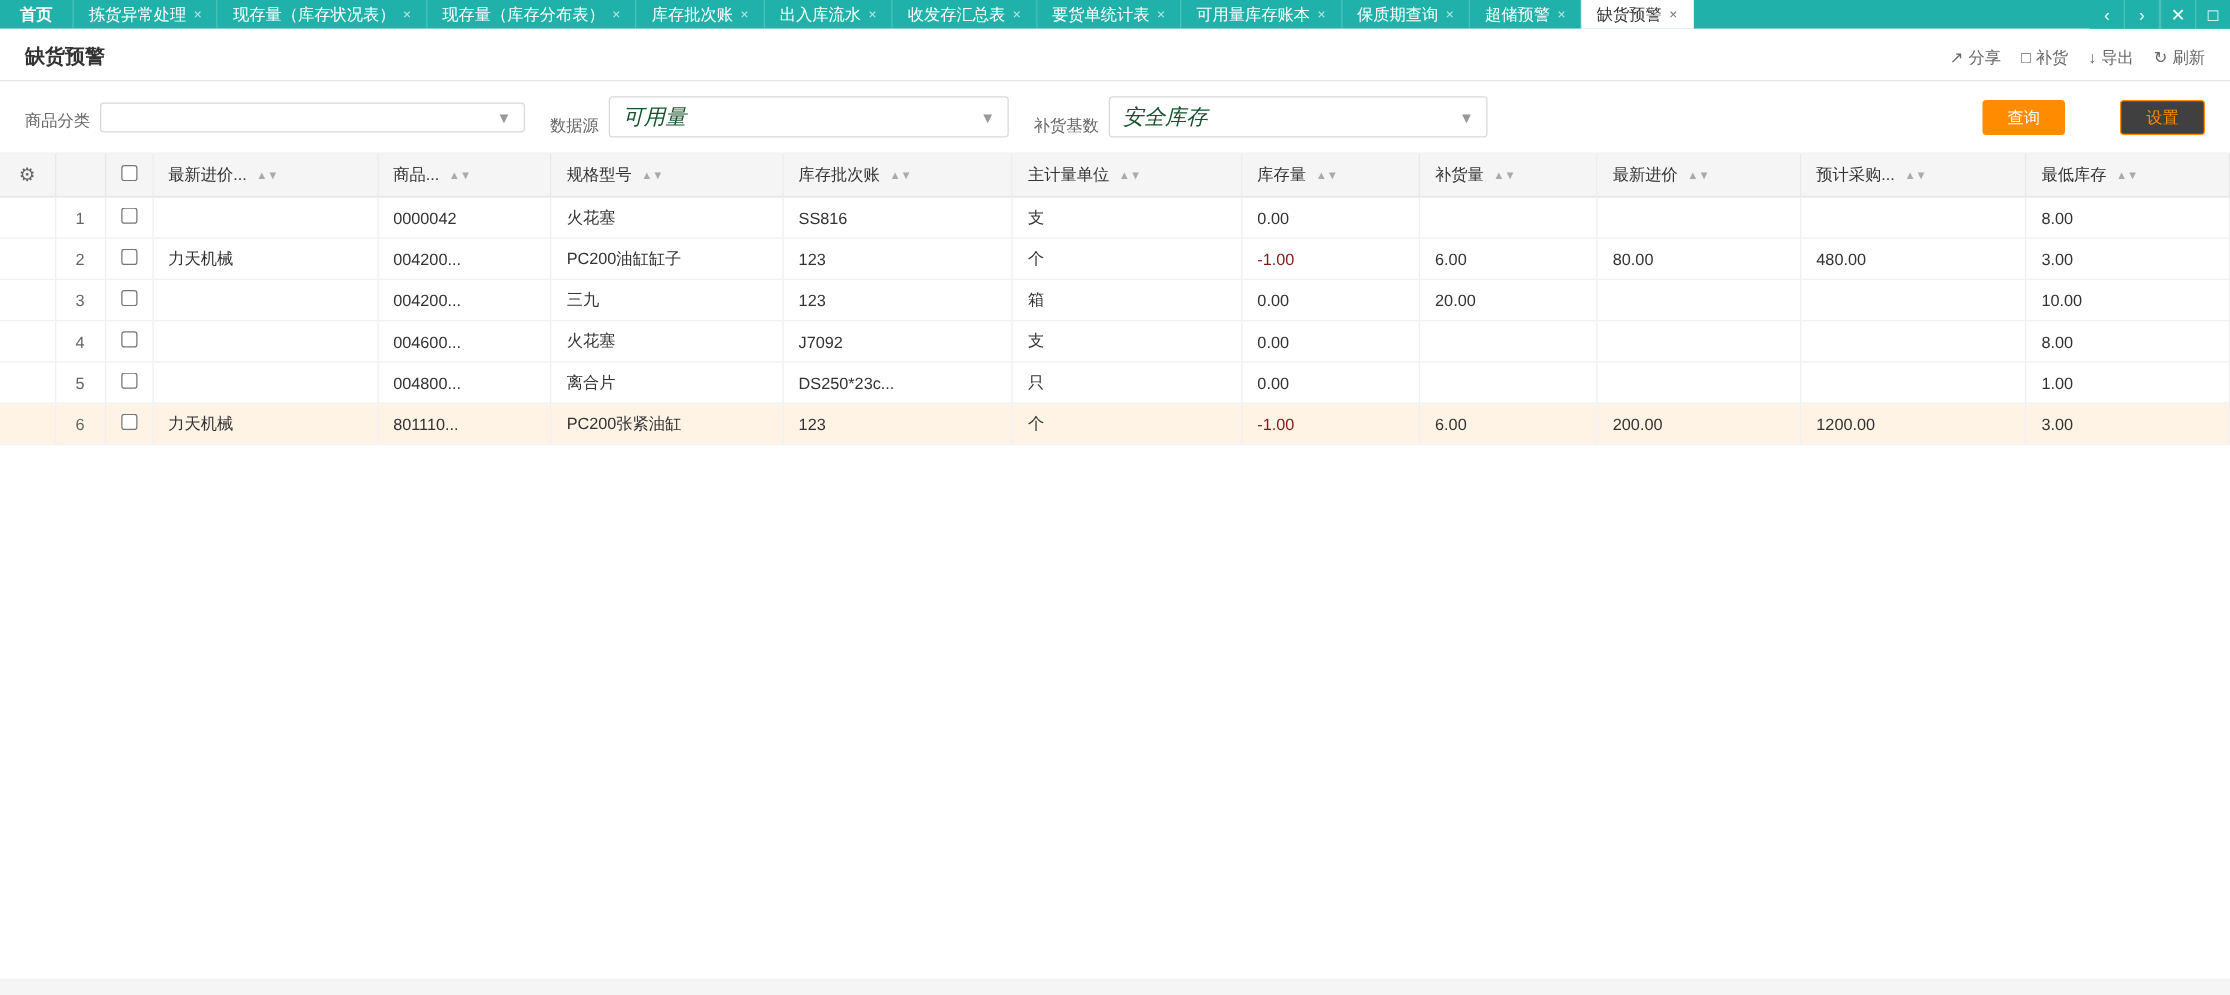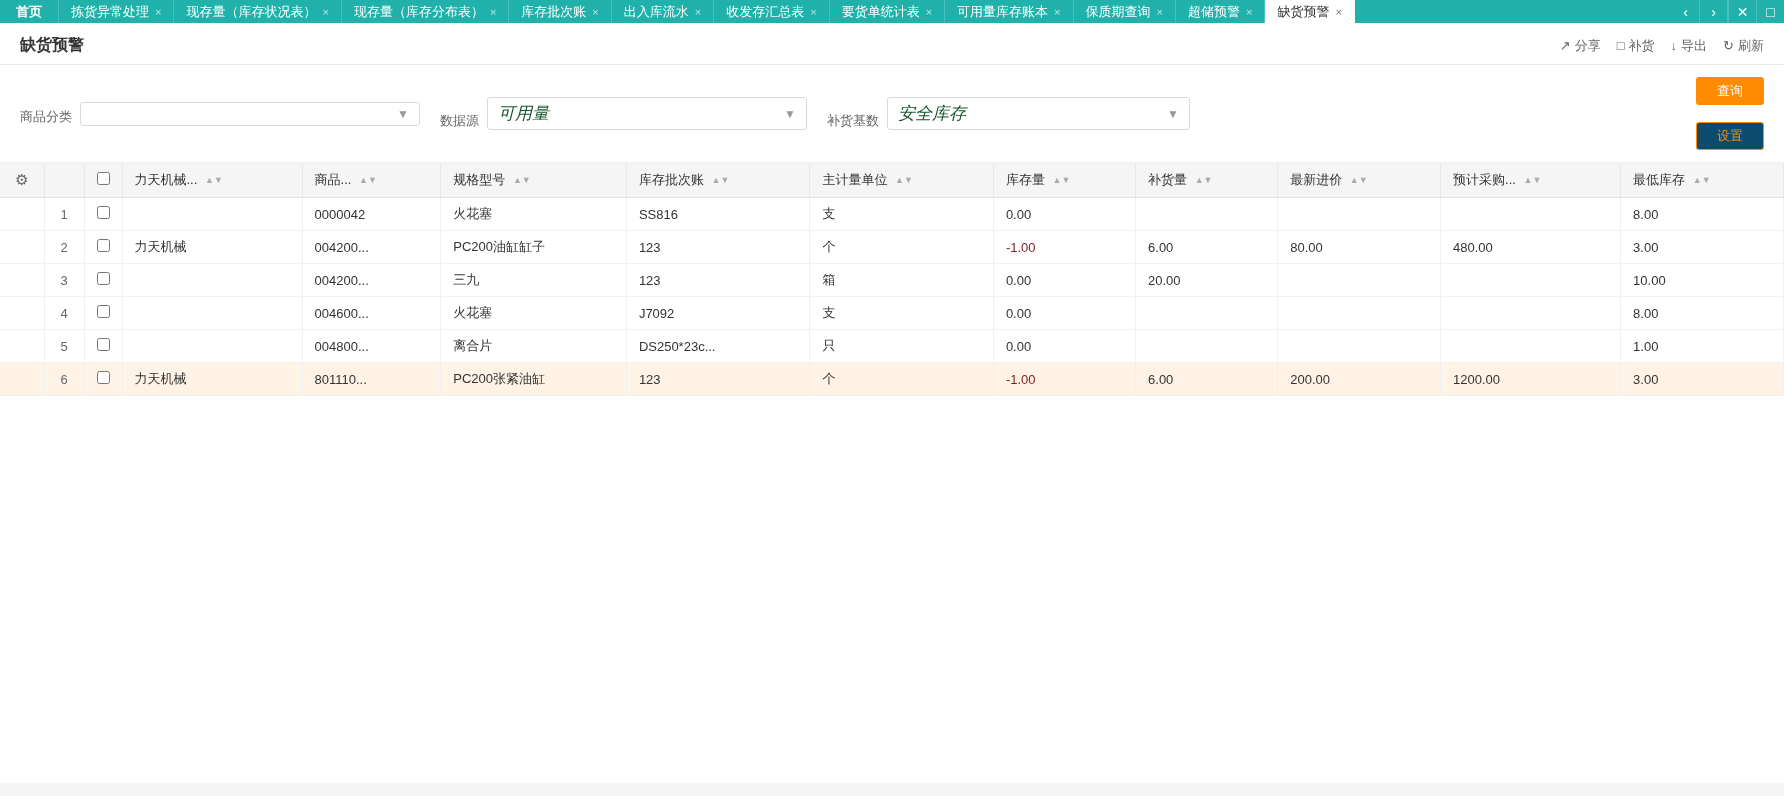--- a/index.html
+++ b/index.html
@@ -131,42 +131,43 @@
       cursor: pointer;
       min-width: 200px;
       position: relative;
     }
     .filter-select-text { flex: 1; color: #14532d; font-size: 17px; font-style: italic; }
     .filter-select-arrow { color: #999; font-size: 12px; margin-left: 8px; }
 
     .filter-actions {
       margin-left: auto;
       display: flex;
-      flex-direction: column;
-      gap: 17px;
+      flex-direction: row;
+      gap: 4px;
     }
     .btn-query {
       background: #ff8c00;
       color: #fff;
       border: none;
       padding: 5px 20px;
       border-radius: 3px;
       cursor: pointer;
       font-size: 13px;
       white-space: nowrap;
     }
     .btn-settings {
-      background: #0c4a6e;
+      background: #404040;
       color: #ff8c00;
       border: 1px solid #ff8c00;
       padding: 4px 20px;
       border-radius: 3px;
       cursor: pointer;
       font-size: 13px;
       white-space: nowrap;
+      margin-left: 40px;
     }
 
     
     .table-container {
       padding: 0 0;
       overflow-x: auto;
     }
     table {
       width: 100%;
       border-collapse: collapse;
@@ -339,21 +340,21 @@
       <thead>
         <tr>
           <th class="col-settings">
             <span class="gear-icon">⚙</span>
           </th>
           <th class="col-num"></th>
           <th class="col-checkbox">
             <input type="checkbox" style="">
           </th>
           <th>
-            <span>力天机械...</span>
+            <span>最新进价...</span>
             <span class="sort-icon">▲▼</span>
           </th>
           <th>
             <span>商品...</span>
             <span class="sort-icon">▲▼</span>
           </th>
           <th>
             <span>规格型号</span>
             <span class="sort-icon">▲▼</span>
           </th>

